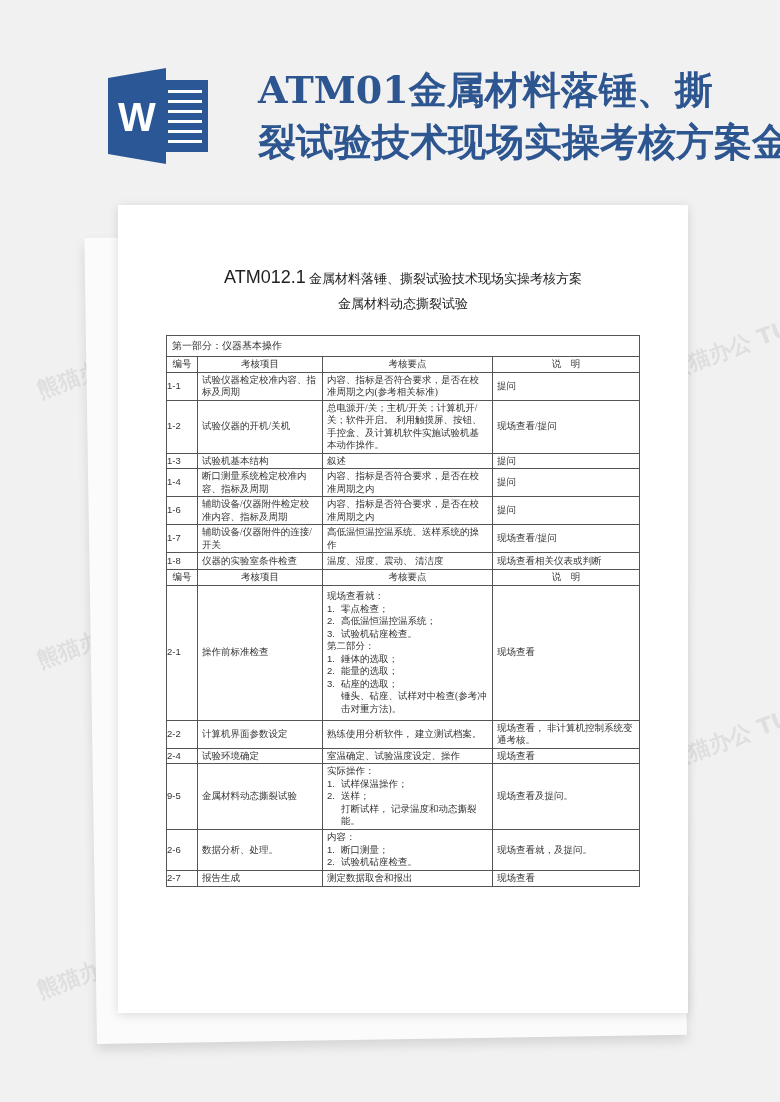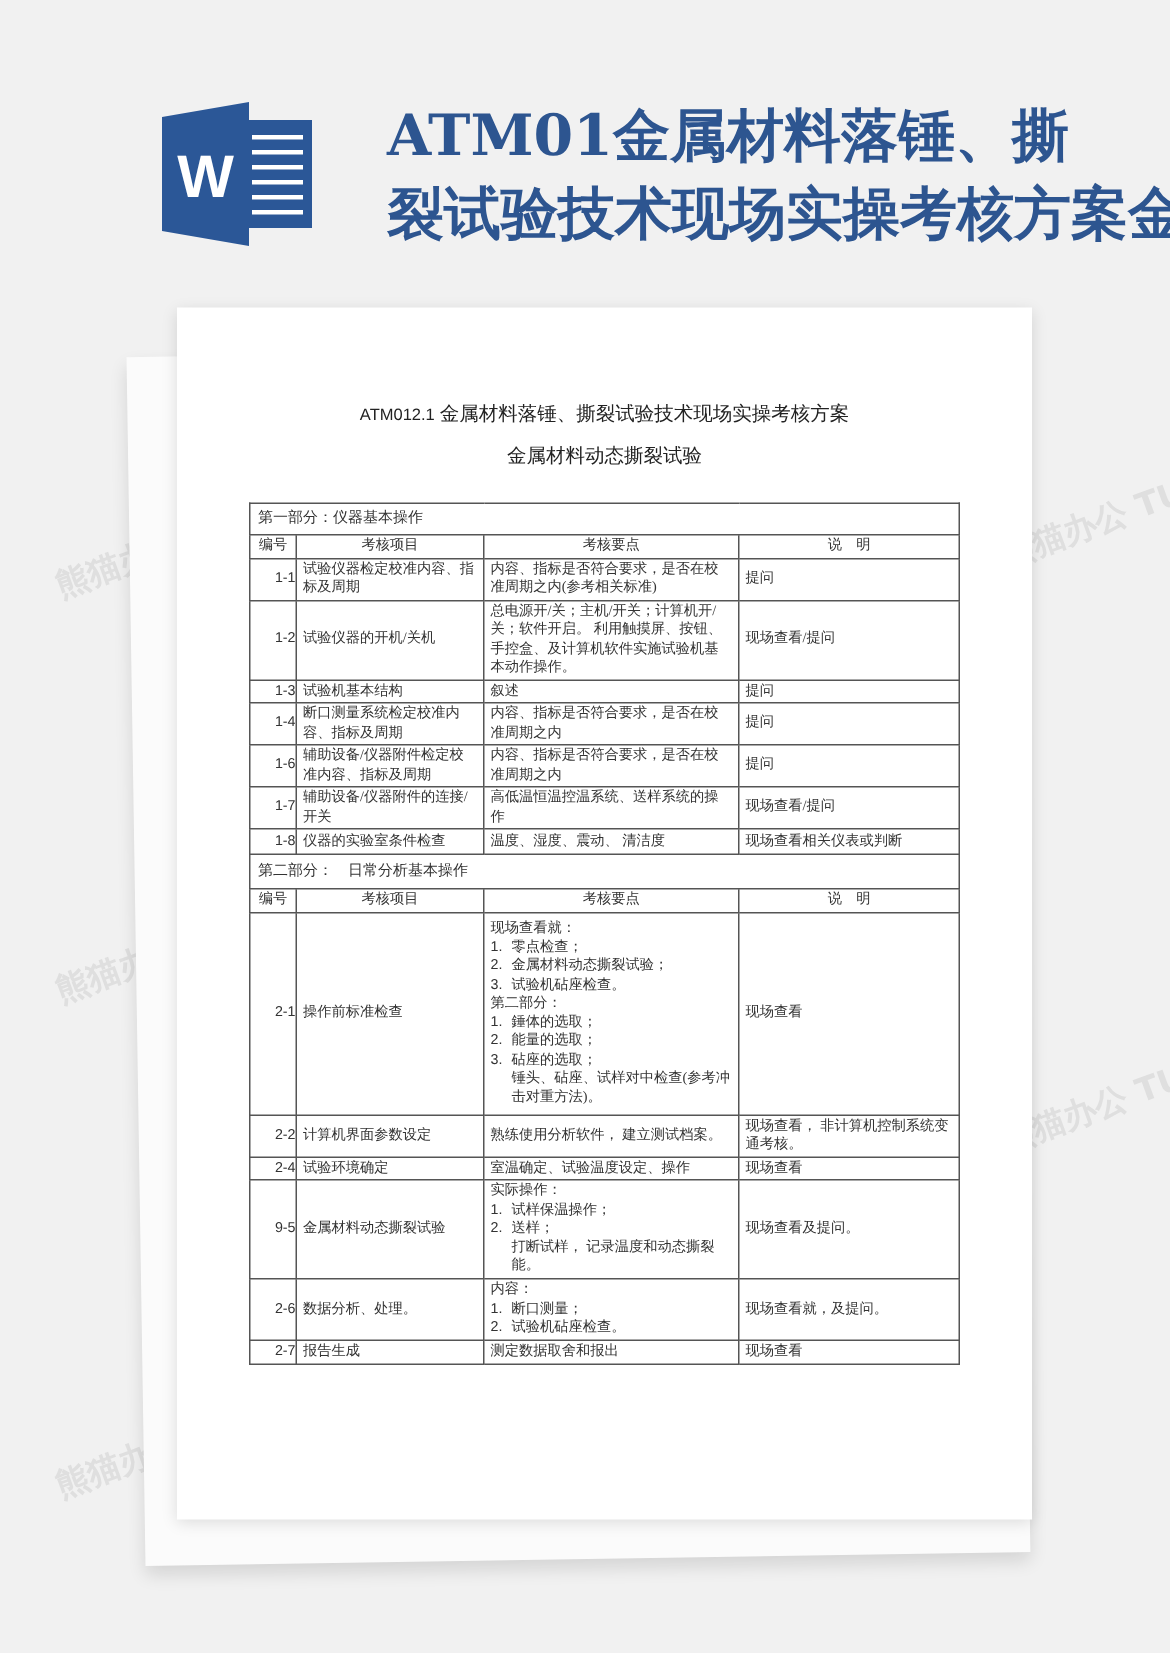--- a/index.html
+++ b/index.html
@@ -27,37 +27,37 @@
   }
   .sheet {
     position: absolute; left: 118px; top: 205px; width: 570px; height: 808px;
     background: #ffffff;
     box-shadow: 0 2px 10px rgba(0,0,0,0.13);
   }
   .doc-title {
     position: absolute; left: 0; top: 62px; width: 570px; text-align: center;
     font-size: 13px; color: #222; font-family: "Liberation Serif", serif;
   }
-  .doc-title .code { font-family: "Liberation Sans", sans-serif; font-size: 11px; }
+  .doc-title .code { font-family: "Liberation Sans", sans-serif; font-size: 18px; }
   .doc-subtitle {
     position: absolute; left: 0; top: 90px; width: 570px; text-align: center;
     font-size: 13px; color: #222; font-family: "Liberation Serif", serif;
   }
 
   table.exam {
     position: absolute; left: 48px; top: 130px; width: 473px;
     border-collapse: collapse; table-layout: fixed;
     font-family: "Liberation Serif", "DejaVu Serif", serif;
     font-size: 9.5px; color: #333; line-height: 12.5px;
   }
   table.exam td {
     border: 1px solid #555; padding: 1px 4px; vertical-align: middle;
     overflow: hidden;
   }
-  table.exam td.num { text-align: right; font-family: "Liberation Sans", sans-serif; font-size: 9.5px; padding: 0; margin-top: 14px; }
+  table.exam td.num { text-align: left; font-family: "Liberation Sans", sans-serif; font-size: 9.5px; padding: 0; margin-top: 14px; }
   table.exam td.center { text-align: center; }
   table.exam td.section { padding-left: 5px; font-size: 10px; }
   .lst { display: block; }
   .lst .n { display: inline-block; width: 14px; font-family: "Liberation Sans", sans-serif; }
   .wm {
     position: absolute; color: rgba(190,190,190,0.35); font-size: 22px; font-weight: bold;
     transform: rotate(-20deg); white-space: nowrap; pointer-events: none;
     font-family: "DejaVu Sans", sans-serif;
   }
 </style>
@@ -151,36 +151,33 @@
         <td>高低温恒温控温系统、送样系统的操作</td>
         <td>现场查看/提问</td>
       </tr>
       <tr style="height:17px">
         <td class="num">1-8</td>
         <td>仪器的实验室条件检查</td>
         <td>温度、湿度、震动、 清洁度</td>
         <td>现场查看相关仪表或判断</td>
       </tr>
 
-      <tr style="height:23px">
-        <td colspan="4" class="section">第二部分：　日常分析基本操作</td>
-      </tr>
       <tr style="height:15px">
         <td class="center">编号</td>
         <td class="center">考核项目</td>
         <td class="center">考核要点</td>
         <td class="center">说　明</td>
       </tr>
       <tr style="height:135px">
         <td class="num">2-1</td>
         <td>操作前标准检查</td>
         <td>
           <span class="lst">现场查看就：</span>
           <span class="lst"><span class="n">1.</span><span>零点检查；</span></span>
-          <span class="lst"><span class="n">2.</span><span>金属材料动态撕裂试验；</span></span>
+          <span class="lst"><span class="n">2.</span><span>高低温恒温控温系统；</span></span>
           <span class="lst"><span class="n">3.</span><span>试验机砧座检查。</span></span>
           <span class="lst">第二部分：</span>
           <span class="lst"><span class="n">1.</span><span>錘体的选取；</span></span>
           <span class="lst"><span class="n">2.</span><span>能量的选取；</span></span>
           <span class="lst"><span class="n">3.</span><span>砧座的选取；</span></span>
           <span class="lst" style="padding-left:14px;text-indent:-14px"><span class="n">4.</span><span>锤头、砧座、试样对中检查(参考冲击对重方法)。</span></span>
         </td>
         <td>现场查看</td>
       </tr>
       <tr style="height:26px">

